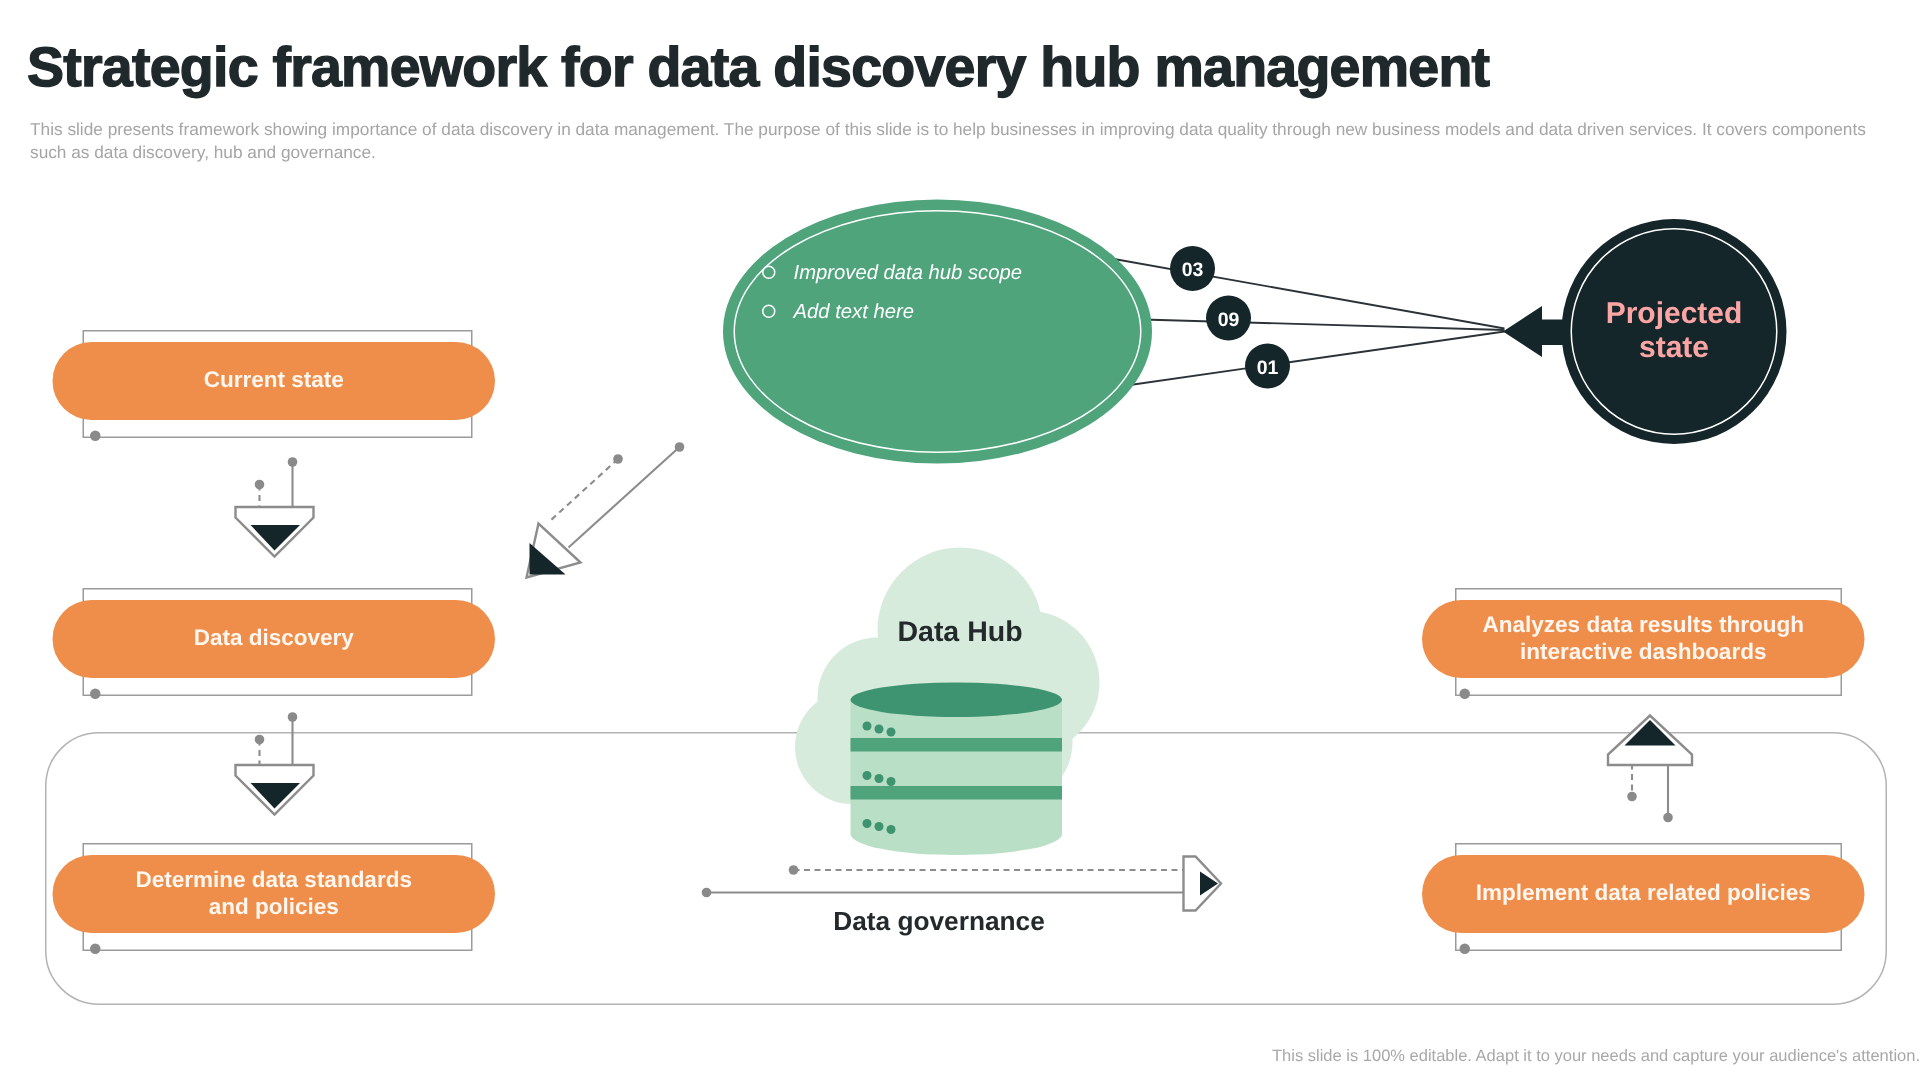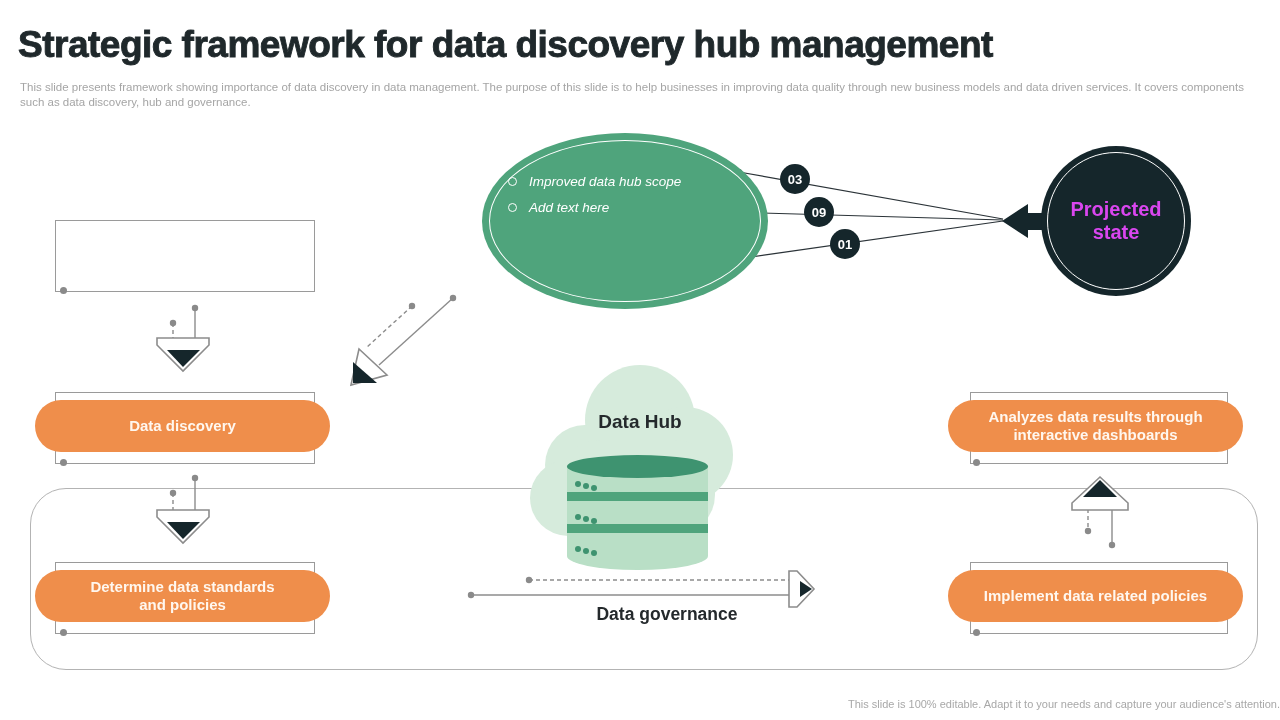--- a/index.html
+++ b/index.html
@@ -22,21 +22,21 @@
               border:1.5px solid #fff;border-radius:50%;}
 
   
   .badge{width:30px;height:30px;border-radius:50%;background:#15262B;color:#fff;
          font-size:13px;font-weight:700;display:flex;align-items:center;justify-content:center;z-index:6;}
 
   
   .proj{left:1041px;top:146px;width:150px;height:150px;border-radius:50%;background:#15262B;
         display:flex;align-items:center;justify-content:center;z-index:5;}
   .proj::after{content:"";position:absolute;inset:6px;border:1.5px solid #fff;border-radius:50%;}
-  .proj span{display:block;width:108px;text-align:center;color:#d946ef;font-size:20px;
+  .proj span{display:block;width:108px;text-align:center;color:#fca5a5;font-size:20px;
              font-weight:700;line-height:23px;}
 
   
   .pill-group{width:295px;height:72px;z-index:5;}
   .offset-rect{position:absolute;left:20px;top:-8px;width:258px;height:70px;
                border:1.2px solid #9a9a9a;background:transparent;}
   .pill-group.right .offset-rect{left:22px;width:256px;}
   .pill{position:absolute;left:0;top:0;width:295px;height:52px;background:#EF8E4B;border-radius:26px;
         display:flex;align-items:center;justify-content:center;}
   .pill span{color:#fff7ef;font-size:15px;font-weight:700;line-height:18px;text-align:center;}
@@ -50,21 +50,21 @@
   
   .cloud-part{background:#D6EBDC;border-radius:50%;z-index:2;}
   .datahub-label{left:575px;top:411px;width:130px;text-align:center;font-size:19px;font-weight:800;
                  color:#24292c;z-index:3;}
   .cyl{z-index:3;}
   .cyl-body{left:567px;top:466px;width:141px;height:104px;background:#B9DFC6;
             border-radius:0 0 70px 70px / 0 0 14px 14px;}
   .cyl-band{left:567px;width:141px;height:9px;background:#4FA47C;}
   .cyl-top{left:567px;top:455px;width:141px;height:23px;background:#3E9370;border-radius:50%;}
 
-  .gov-label{left:572px;top:604px;width:190px;text-align:center;font-size:17.5px;font-weight:800;
+  .gov-label{left:531px;top:604px;width:190px;text-align:center;font-size:17.5px;font-weight:800;
              color:#24292c;z-index:5;}
 
   .footer{left:0;top:698px;width:1280px;text-align:right;font-size:11px;color:#a8a8a8;}
 
   svg.overlay{position:absolute;left:0;top:0;width:1280px;height:720px;z-index:4;pointer-events:none;}
 </style>
 </head>
 <body>
 
 <div class="slide">
@@ -171,20 +171,23 @@
   <div class="abs badge" style="left:780px;top:164px;text-align:center;">03</div>
   <div class="abs badge" style="left:804px;top:197px;">09</div>
   <div class="abs badge" style="left:830px;top:229px;">01</div>
 
   <div class="abs proj">
     <span>Projected state</span>
   </div>
 
   <div class="abs pill-group" style="left:35px;top:228px;">
     <div class="offset-rect"></div>
+    <div class="pill">
+      <span>Current state</span>
+    </div>
     <div class="corner-dot"></div>
   </div>
 
   <div class="abs pill-group" style="left:35px;top:400px;">
     <div class="offset-rect"></div>
     <div class="pill">
       <span>Data discovery</span>
     </div>
     <div class="corner-dot"></div>
   </div>

